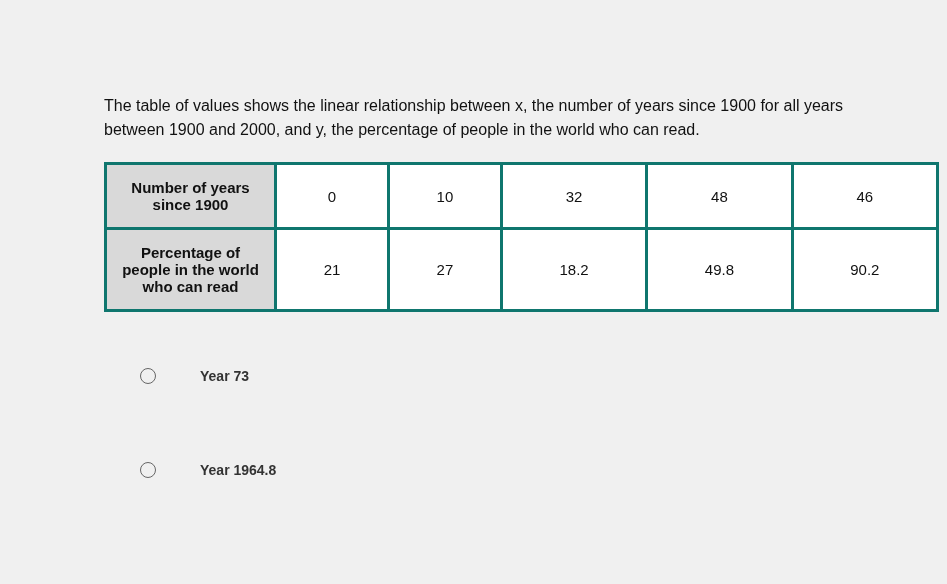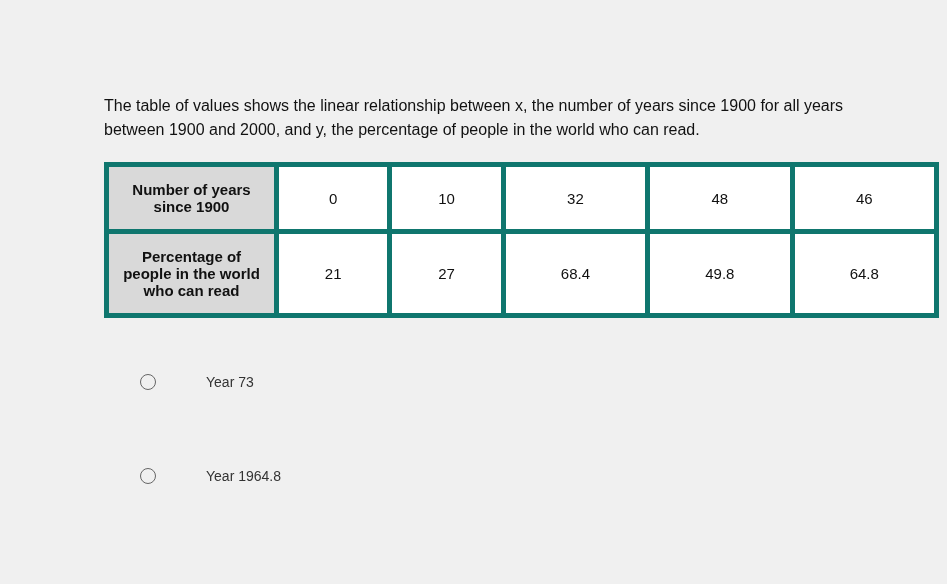--- a/index.html
+++ b/index.html
@@ -32,21 +32,21 @@
     }
 
     .data-table {
       width: 100%;
       border-collapse: collapse;
       margin-bottom: 24px;
       border: 1px solid #aaa;
     }
 
     .data-table td {
-      border: 5px solid #0f766e;
+      border: 3px solid #0f766e;
       text-align: center;
       padding: 14px 12px;
       font-size: 15px;
       color: #111;
       background-color: #fff;
     }
 
     .data-table td.row-header {
       text-align: center;
       font-weight: bold;
@@ -65,24 +65,25 @@
     .options-container {
       display: flex;
       flex-direction: column;
       gap: 14px;
       padding-left: 4px;
     }
 
     .option-item {
       display: flex;
       align-items: flex-start;
-      gap: 18px;
+      gap: 12px;
       font-size: 14px;
       color: #333;
       cursor: pointer;
+      font-weight: bold;
     }
 
     .radio-circle {
       width: 16px;
       height: 16px;
       border-radius: 50%;
       border: 1.5px solid #666;
       background: transparent;
       flex-shrink: 0;
       display: inline-block;
@@ -102,23 +103,23 @@
         <td>0</td>
         <td>10</td>
         <td>32</td>
         <td>48</td>
         <td>46</td>
       </tr>
       <tr>
         <td class="row-header">Percentage of people in the world who can read</td>
         <td>21</td>
         <td>27</td>
-        <td>68.4</td>
+        <td>18.2</td>
         <td>49.8</td>
-        <td>64.8</td>
+        <td>90.2</td>
       </tr>
     </tbody>
   </table>
 
 
   <div class="options-container">
 
     <label class="option-item">
       <span class="radio-circle"></span>
       <span>Year 73</span>

